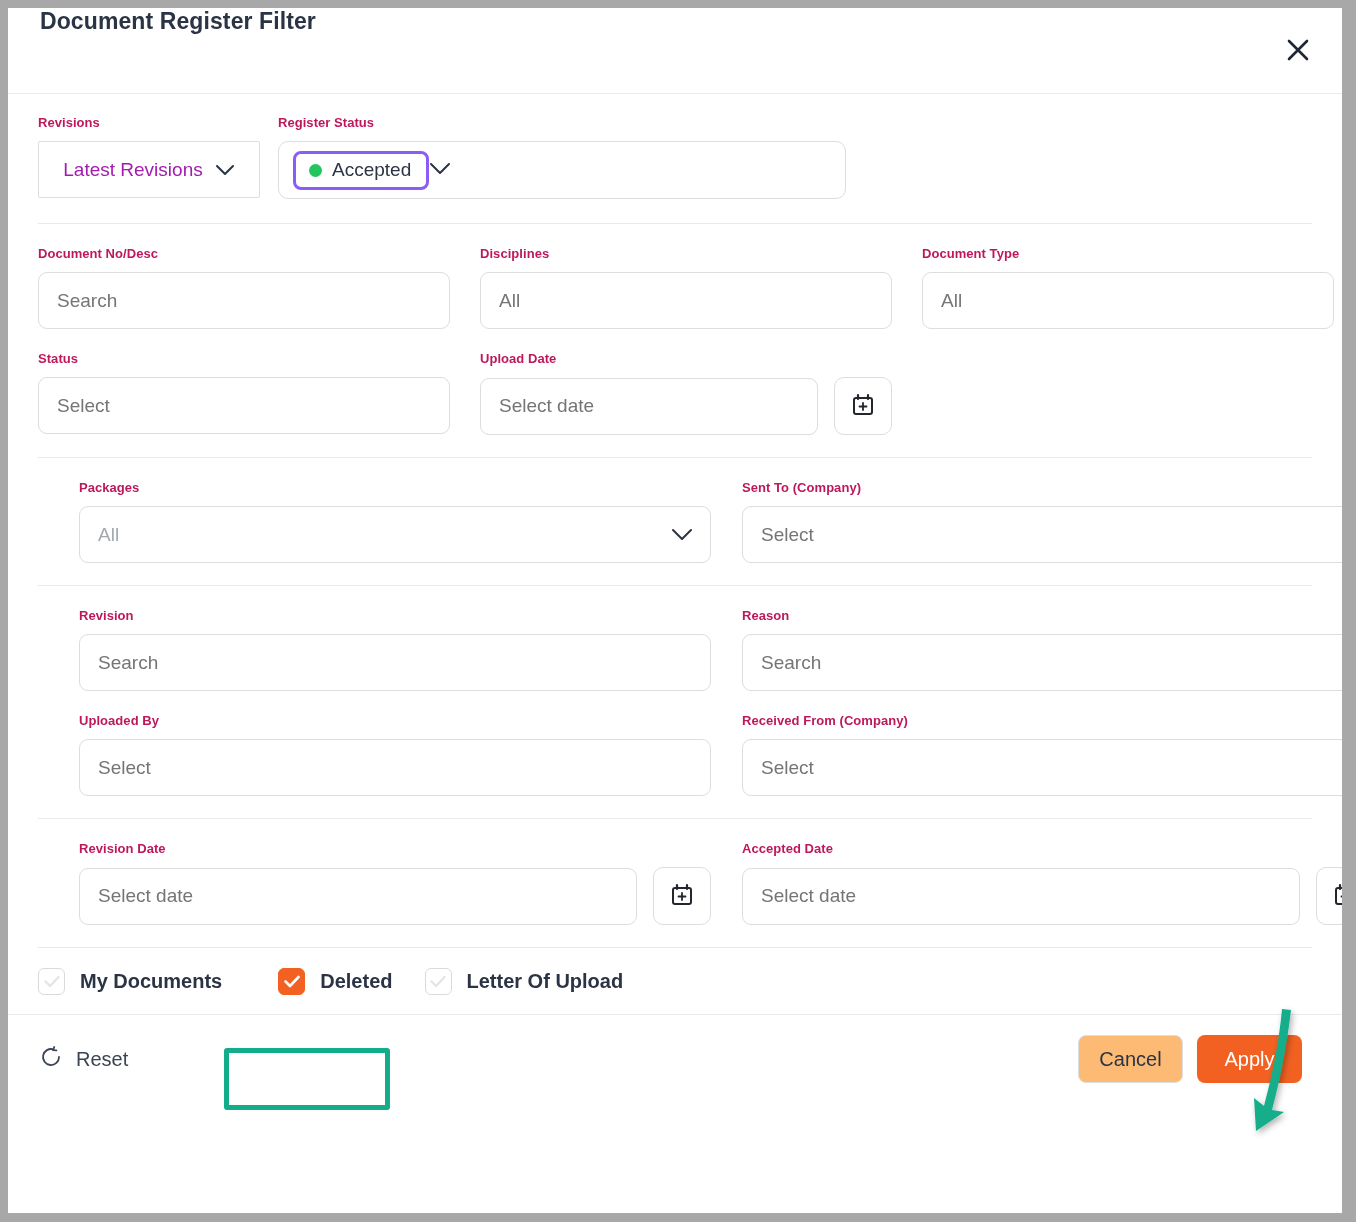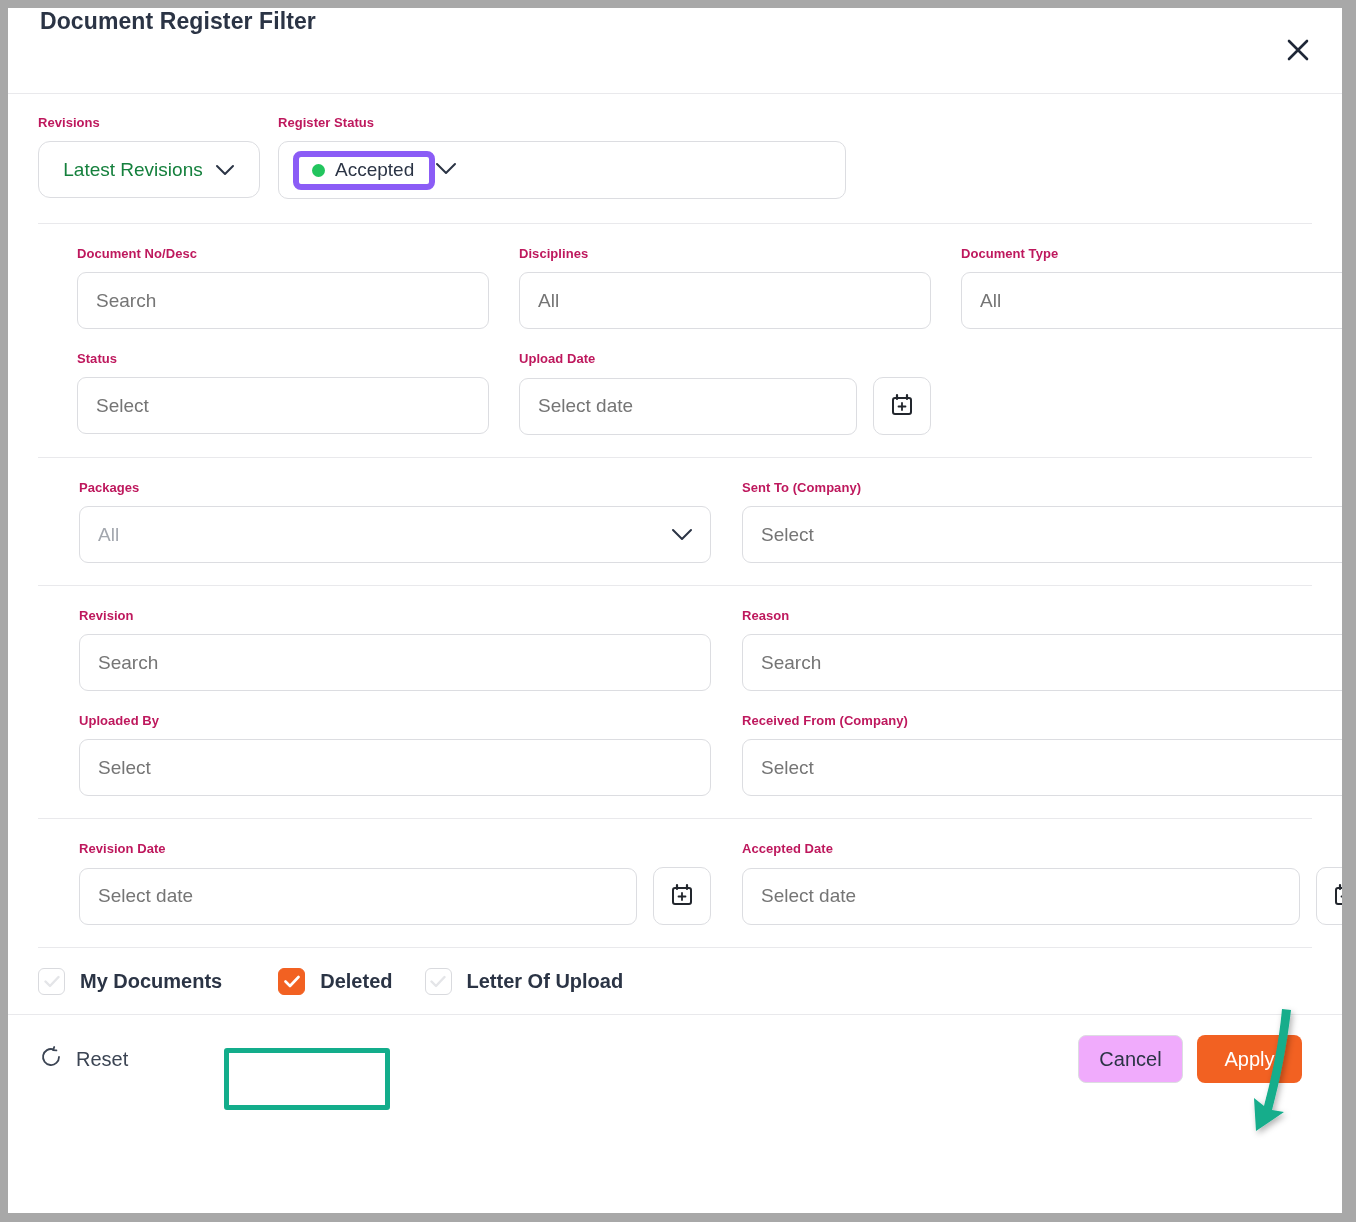--- a/index.html
+++ b/index.html
@@ -100,48 +100,48 @@
   .row-top {
     display: flex;
     align-items: flex-start;
     gap: 18px;
     padding-top: 21px;
   }
   .revisions-box { width: 222px; }
   .pill-select {
     height: 57px;
     border: 1px solid #dcdde1;
-    border-radius: 12px;
+    border-radius: 2px;
     display: flex;
     align-items: center;
     justify-content: center;
     gap: 12px;
     font-size: 19px;
-    color: #15803d;
+    color: #a21caf;
     cursor: pointer;
     background: #fff;
     padding: 0 14px;
   }
   .status-box { width: 568px; }
   .status-field {
     height: 58px;
     border: 1px solid #dcdde1;
     border-radius: 10px;
     display: flex;
     align-items: center;
     padding: 0 14px;
     position: relative;
     cursor: pointer;
     background: #fff;
   }
   .chip {
     display: inline-flex;
     align-items: center;
     gap: 10px;
-    border: 6px solid #8b5cf6;
+    border: 3px solid #8b5cf6;
     border-radius: 8px;
     height: 39px;
     padding: 0 15px 0 13px;
     font-size: 19px;
     color: #2b3445;
     background: #fff;
   }
   .dot {
     width: 13px; height: 13px;
     border-radius: 50%;
@@ -149,21 +149,20 @@
     display: inline-block;
   }
 
   .section { padding-top: 22px; padding-bottom: 22px; }
 
   .grid3 {
     display: grid;
     grid-template-columns: 412px 412px 412px;
     column-gap: 30px;
     row-gap: 22px;
-    margin-left: 39px;
   }
   .grid2 {
     display: grid;
     grid-template-columns: 632px 632px;
     column-gap: 31px;
     row-gap: 22px;
     margin-left: 41px;
   }
 
   .date-wrap { display: flex; align-items: center; gap: 16px; }
@@ -247,21 +246,21 @@
     font-size: 20px;
     font-family: inherit;
     cursor: pointer;
     display: flex;
     align-items: center;
     justify-content: center;
   }
   .btn-cancel {
     width: 105px;
     border: 1px solid #dcdde1;
-    background: #f0abfc;
+    background: #fdba74;
     color: #2b3445;
   }
   .btn-apply {
     width: 105px;
     border: none;
     background: #f26122;
     color: #fff;
   }
 
   

